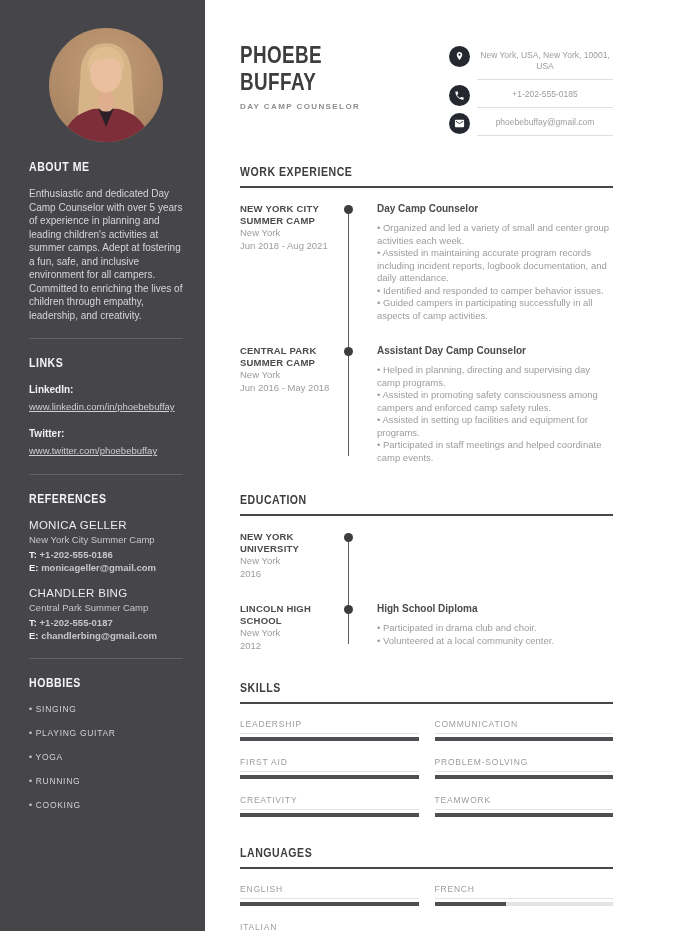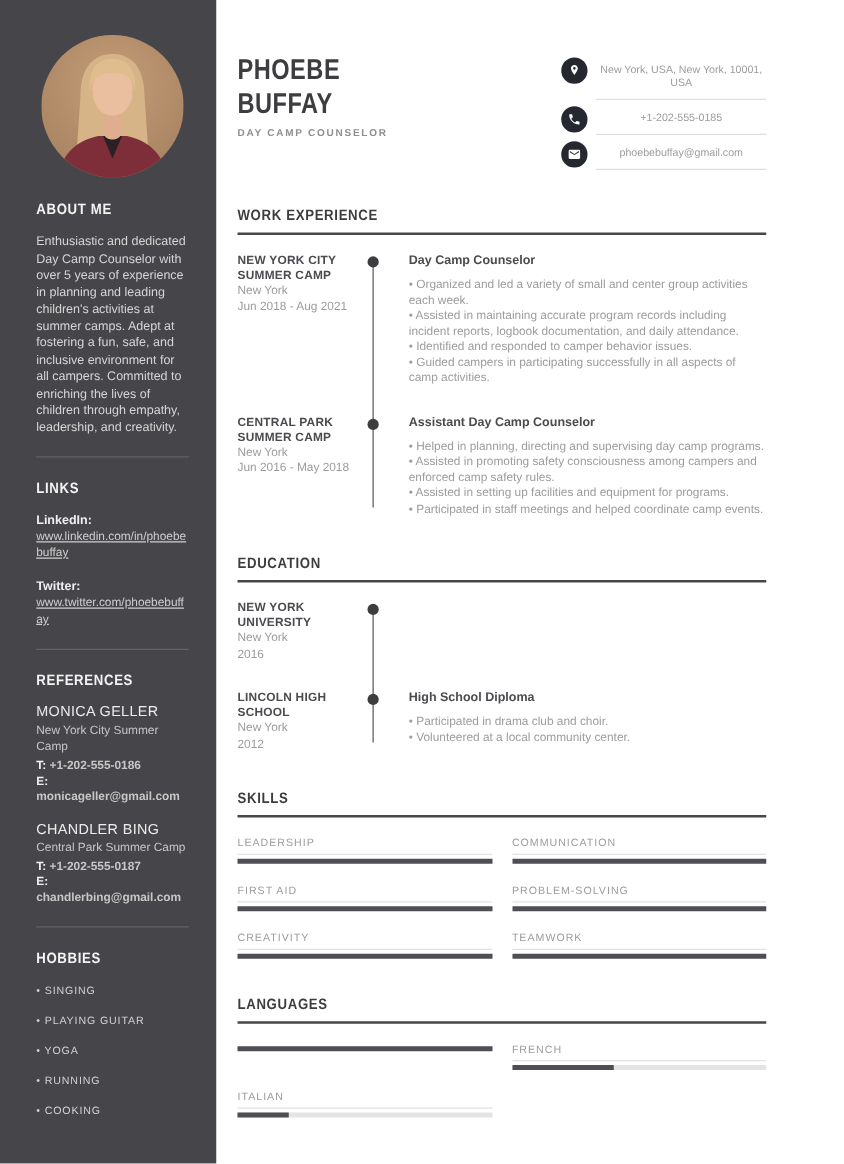--- a/index.html
+++ b/index.html
@@ -4,21 +4,21 @@
 <style>
   * { margin:0; padding:0; box-sizing:border-box; }
   html,body { background:#ffffff; }
   .page {
     width:675px; height:931px; overflow:hidden; position:relative;
     display:flex; background:#ffffff;
     font-family:"Liberation Sans", sans-serif;
   }
   
   .sidebar {
-    width:173px; flex-shrink:0; background:#46464a; color:#d6d6d6;
+    width:205px; flex-shrink:0; background:#46464a; color:#d6d6d6;
     padding:28px 22px 20px 29px;
   }
   .photo-wrap { width:114px; height:114px; margin:0 auto 18px auto; border-radius:50%; overflow:hidden; }
   .photo-wrap svg { display:block; width:114px; height:114px; }
   .side-heading {
     color:#f4f4f4; font-size:12px; font-weight:bold; letter-spacing:0.6px;
     transform:scaleX(0.88); transform-origin:left center; white-space:nowrap;
   }
   .side-divider { border:none; border-top:1px solid #626266; margin:16px 0 17px 0; }
   .about-text { margin-top:13px; font-size:10px; line-height:13.5px; color:#d6d6d6; }
@@ -30,21 +30,21 @@
   }
   .ref-block { margin-top:12px; }
   .ref-name { font-size:11.5px; color:#ececec; letter-spacing:0.3px; line-height:15px; }
   .ref-company { font-size:9.5px; color:#c7c7c7; line-height:13px; margin-bottom:3px; }
   .ref-row { font-size:9.5px; color:#c7c7c7; line-height:12.5px;font-weight:bold; }
   .ref-row b { color:#f0f0f0; }
   .hobby-list { list-style:none; margin-top:4px; }
   .hobby-list li { font-size:8.5px; letter-spacing:0.7px; color:#d2d2d2; margin-top:14px; }
   .hobby-list li::before { content:"• "; }
   
-  .main { flex:1; padding:42px 62px 0 17px; }
+  .main { flex:1; padding:42px 62px 0 35px; }
   .head { display:flex; justify-content:space-between; margin-bottom:24px; }
   .name {
     font-size:23px; line-height:27px; font-weight:bold; color:#3d3d40;
     letter-spacing:0.5px; transform:scaleX(0.82); transform-origin:left top; white-space:nowrap;
   }
   .job-title {
     margin-top:6px; font-size:8px; font-weight:bold; color:#8e8e8e;
     letter-spacing:1.4px; white-space:nowrap;
   }
   .contact { width:164px; margin-top:4px; flex-shrink:0; }
@@ -331,20 +331,21 @@
             </div>
         </div>
       </div>
     </section>
 
     <section class="section">
       <div class="sec-heading">LANGUAGES</div>
       <div class="sec-rule"></div>
       <div class="two-col">
         <div>
+          <div class="meter-label">ENGLISH</div>
           <div class="meter-track">
               <div class="meter-fill" style="width: 100%;"></div>
             </div>
         </div>
         <div>
           <div class="meter-label">FRENCH</div>
           <div class="meter-track">
               <div class="meter-fill" style="width: 40%;"></div>
             </div>
         </div>

